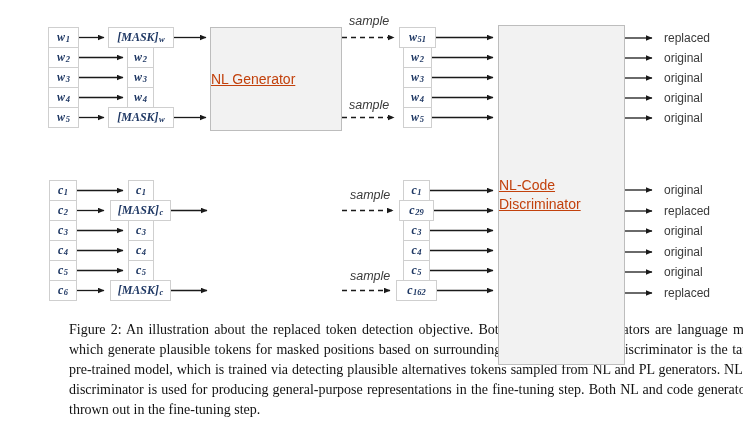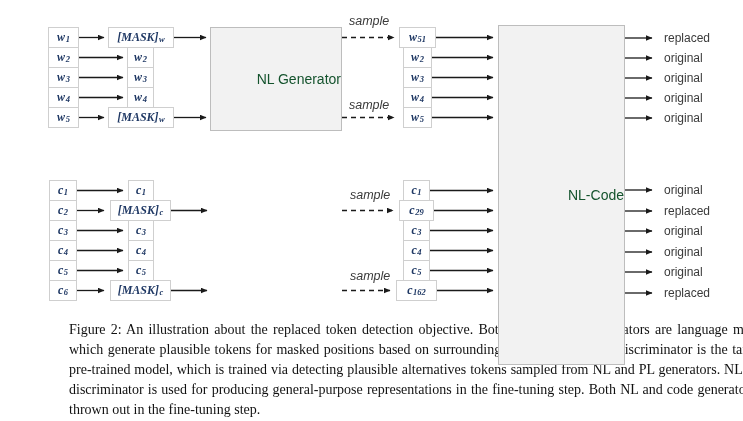--- a/index.html
+++ b/index.html
@@ -6,22 +6,22 @@
   .stage{position:relative;width:743px;height:421px;background:#ffffff;overflow:hidden;
          font-family:"Liberation Sans",sans-serif;}
   .arrows{position:absolute;left:0;top:0;}
   .tok{position:absolute;height:21px;box-sizing:border-box;background:#ffffff;
        border:1px solid #cfcfcf;display:flex;align-items:center;justify-content:center;
        font-family:"Liberation Serif",serif;font-style:italic;font-weight:700;
        font-size:12px;color:#1f3864;z-index:2;}
   .tok.wide{z-index:3;}
   .tok sub{font-size:8.5px;font-style:italic;line-height:1;margin-left:0.5px;transform:translateY(2px);}
   .bigbox{position:absolute;box-sizing:border-box;background:#f2f2f2;border:1.3px solid #bdbdbd;
-          display:flex;flex-direction:column;align-items:flex-end;justify-content:center;
-          font-size:14px;color:#14532d;z-index:1;text-align:center;line-height:19px;}
+          display:flex;flex-direction:column;align-items:flex-start;justify-content:center;
+          font-size:14px;color:#c2410c;z-index:1;text-align:center;line-height:19px;text-decoration:underline;}
   .samplelbl{position:absolute;font-style:italic;font-size:12.5px;color:#3a3a3a;z-index:4;text-align:center;}
   .outlbl{position:absolute;left:664px;height:16px;font-size:12px;color:#3a3a3a;
           display:flex;align-items:center;z-index:4;}
   .caption{position:absolute;left:25px;top:320px;width:708px;
            font-family:"Liberation Serif",serif;font-size:14px;line-height:20px;
            color:#111111;text-align:justify;margin-left:44px;}
 </style>
 </head>
 <body>
 
@@ -230,20 +230,21 @@
       <span>c</span>
       <sub>5</sub>
     </div>
   <div class="tok wide" style="left:396px;top:280px;width:41px">
       <span>c</span>
       <sub>162</sub>
     </div>
 
   <div class="bigbox" style="left:498px;top:25px;width:127px;height:340px">
     <span>NL-Code</span>
+    <span>Discriminator</span>
   </div>
 
   <div class="samplelbl" style="left:349px;top:14px">sample</div>
   <div class="samplelbl" style="left:349px;top:98px">sample</div>
   <div class="samplelbl" style="left:350px;top:188px">sample</div>
   <div class="samplelbl" style="left:350px;top:269px">sample</div>
 
   <div class="outlbl" style="top:30px">replaced</div>
   <div class="outlbl" style="top:50px">original</div>
   <div class="outlbl" style="top:70px">original</div>

